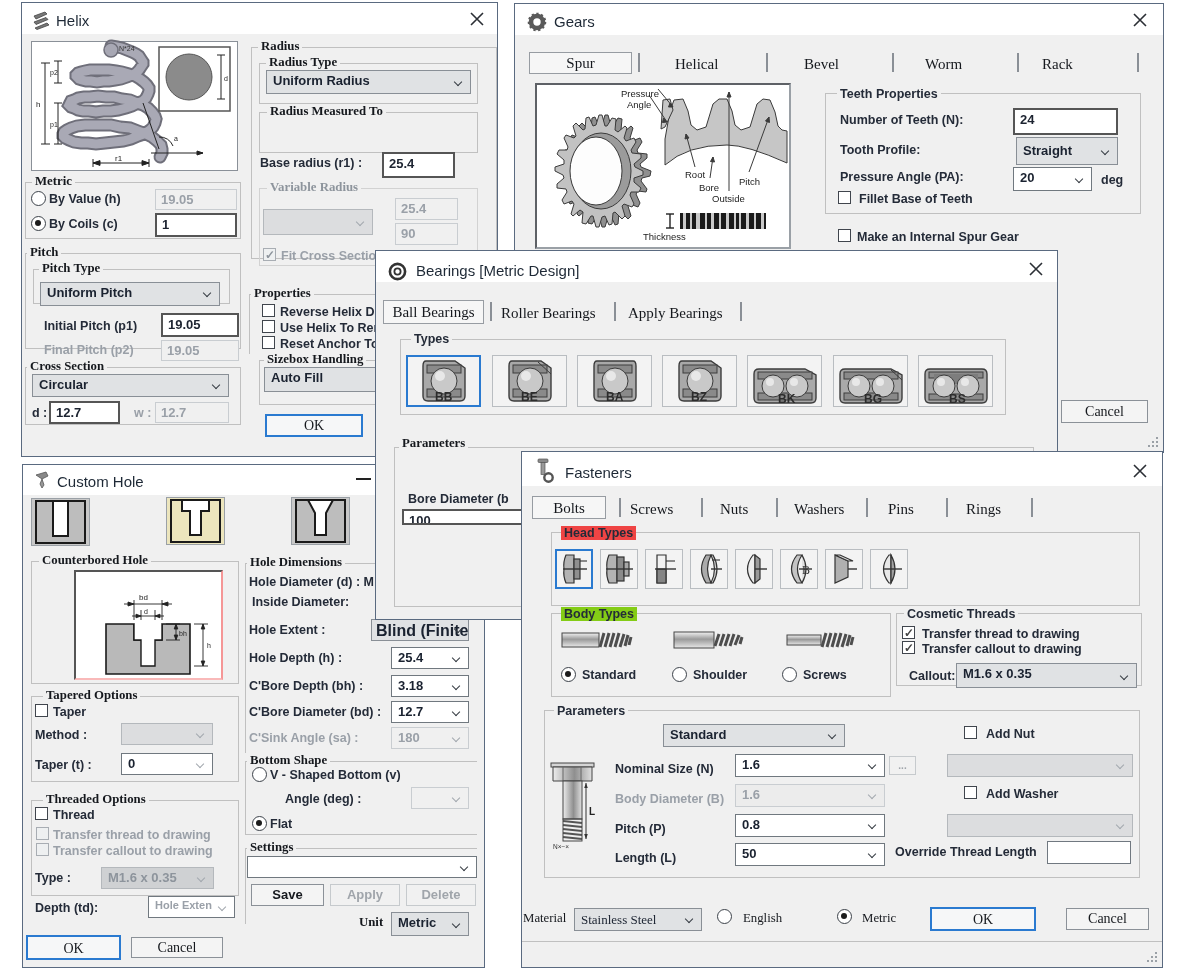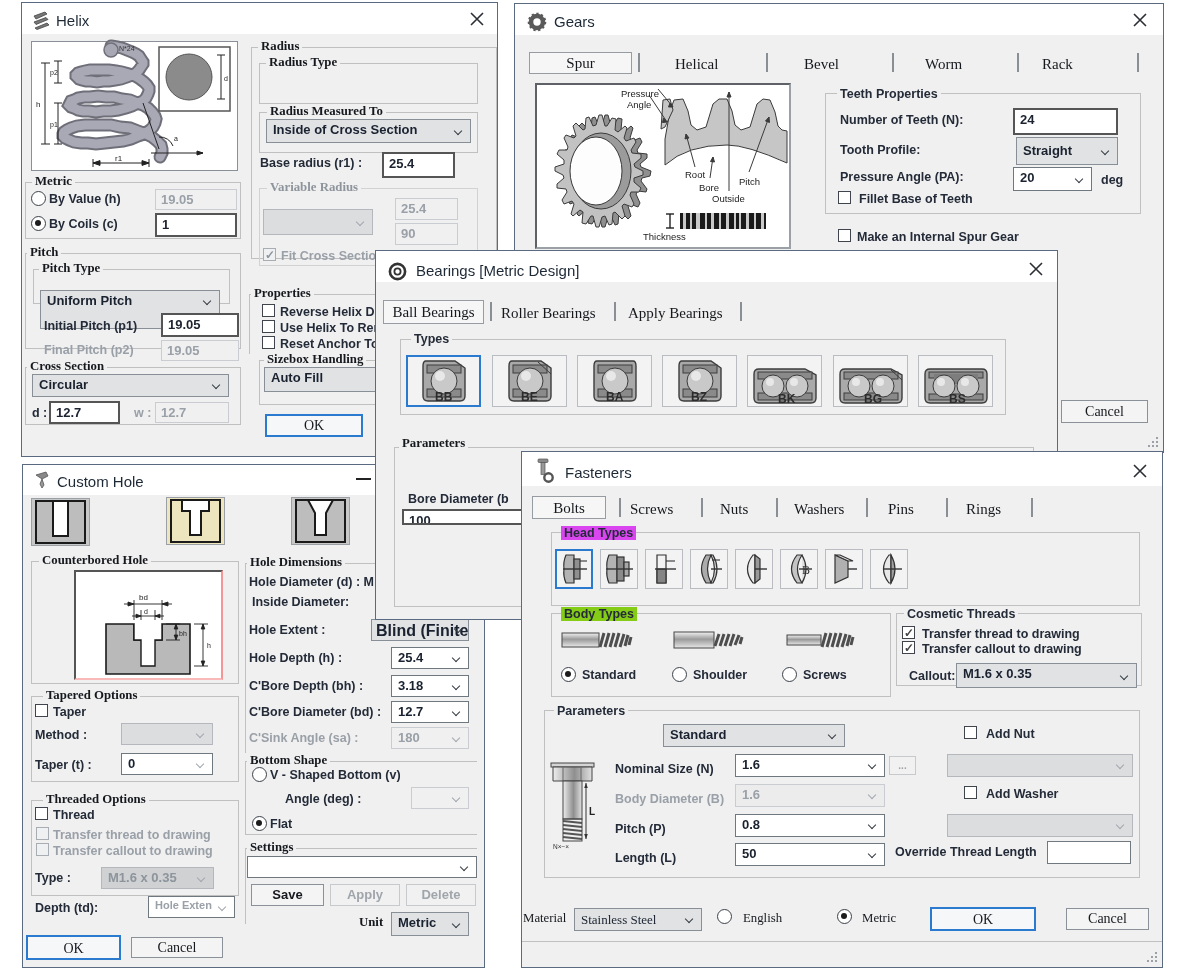--- a/index.html
+++ b/index.html
@@ -96,41 +96,41 @@
   <div class="l" style="left:27px;top:189px">By Value (h)</div>
   <div class="fld fldg" style="left:133px;top:186px;width:82px;height:21px">19.05</div>
   <div class="rad on" style="left:9px;top:213px"></div>
   <div class="l" style="left:27px;top:214px">By Coils (c)</div>
   <div class="fld" style="left:133px;top:210px;width:82px;height:24px;border-width:2px;border-color:#555">1</div>
 
   <div class="s" style="left:5px;top:242px">Pitch</div>
   <div class="g" style="left:3px;top:250px;width:216px;height:96px"></div>
   <div class="s" style="left:17px;top:258px">Pitch Type</div>
   <div class="g" style="left:11px;top:266px;width:197px;height:35px"></div>
-  <div class="cmb" style="left:18px;top:287px;width:180px;height:39px">Uniform Pitch<span class="cv"></span></div>
+  <div class="cmb" style="left:18px;top:279px;width:180px;height:24px">Uniform Pitch<span class="cv"></span></div>
   <div class="l" style="left:22px;top:316px">Initial Pitch (p1)</div>
   <div class="fld" style="left:139px;top:310px;width:78px;height:24px;border-width:2px;border-color:#555">19.05</div>
   <div class="l gy" style="left:22px;top:340px">Final Pitch (p2)</div>
   <div class="fld fldg" style="left:139px;top:337px;width:78px;height:21px">19.05</div>
 
   <div class="s" style="left:5px;top:356px">Cross Section</div>
   <div class="g" style="left:3px;top:364px;width:216px;height:58px"></div>
   <div class="cmb" style="left:10px;top:371px;width:197px;height:23px">Circular<span class="cv"></span></div>
   <div class="l" style="left:10px;top:403px">d :</div>
   <div class="fld" style="left:27px;top:398px;width:71px;height:23px;border-width:2px;border-color:#555">12.7</div>
   <div class="l gy" style="left:112px;top:403px">w :</div>
   <div class="fld fldg" style="left:133px;top:399px;width:74px;height:21px">12.7</div>
 
   <div class="s" style="left:236px;top:36px">Radius</div>
   <div class="g" style="left:229px;top:44px;width:246px;height:212px"></div>
   <div class="s" style="left:244px;top:52px">Radius Type</div>
   <div class="g" style="left:237px;top:60px;width:219px;height:41px"></div>
+  <div class="cmb" style="left:244px;top:67px;width:205px;height:24px">Uniform Radius<span class="cv" style="top:8px"></span></div>
   <div class="s" style="left:245px;top:101px">Radius Measured To</div>
   <div class="g" style="left:237px;top:109px;width:219px;height:41px"></div>
-  <div class="cmb" style="left:244px;top:116px;width:205px;height:24px">Inside of Cross Section<span class="cv" style="top:8px"></span></div>
   <div class="l" style="left:238px;top:153px">Base radius (r1) :</div>
   <div class="fld" style="left:360px;top:149px;width:73px;height:26px;border-width:2px;border-color:#555">25.4</div>
   <div class="s gy2" style="left:245px;top:177px">Variable Radius</div>
   <div class="g gd" style="left:237px;top:185px;width:219px;height:78px"></div>
   <div class="cmb cmbg" style="left:241px;top:206px;width:110px;height:26px">
       <span class="cv cvg" style="top:9px"></span>
     </div>
   <div class="fld fldg" style="left:373px;top:195px;width:63px;height:22px">25.4</div>
   <div class="fld fldg" style="left:373px;top:220px;width:63px;height:22px">90</div>
   <div class="cb cbg" style="left:241px;top:245px">
@@ -486,21 +486,21 @@
   <div class="sep" style="left:179px;top:46px"></div>
   <div class="tabt" style="left:198px;top:49px">Nuts</div>
   <div class="sep" style="left:254px;top:46px"></div>
   <div class="tabt" style="left:272px;top:49px">Washers</div>
   <div class="sep" style="left:344px;top:46px"></div>
   <div class="tabt" style="left:366px;top:49px">Pins</div>
   <div class="sep" style="left:424px;top:46px"></div>
   <div class="tabt" style="left:444px;top:49px">Rings</div>
   <div class="sep" style="left:509px;top:46px"></div>
 
-  <div class="l" style="left:39px;top:74px;background:#d946ef;padding:0 3px;z-index:2">Head Types</div>
+  <div class="l" style="left:39px;top:74px;background:#ef4444;padding:0 3px;z-index:2">Head Types</div>
   <div class="g" style="left:29px;top:80px;width:589px;height:74px"></div>
   <div class="pbtn on" style="left:33px;top:97px;width:38px;height:40px"></div>
   <svg style="left:37px;top:100px" width="30" height="34" viewBox="0 0 30 34">
     <path d="M7 3 Q4 10 5 17 Q4 24 7 31 L15 31 L15 3 Z" fill="#b3b3b3" stroke="#333" stroke-width="1.2"></path>
     <rect x="15" y="7" width="6" height="20" fill="#8f8f8f" stroke="#333" stroke-width="1.2"></rect>
     <line x1="4" y1="17" x2="28" y2="17" stroke="#333" stroke-width="1.4"></line>
     <line x1="21" y1="9" x2="28" y2="9" stroke="#333" stroke-width="1.1"></line>
   </svg>
   <div class="pbtn" style="left:78px;top:97px;width:38px;height:40px"></div>
   <svg style="left:82px;top:100px" width="30" height="34" viewBox="0 0 30 34">

